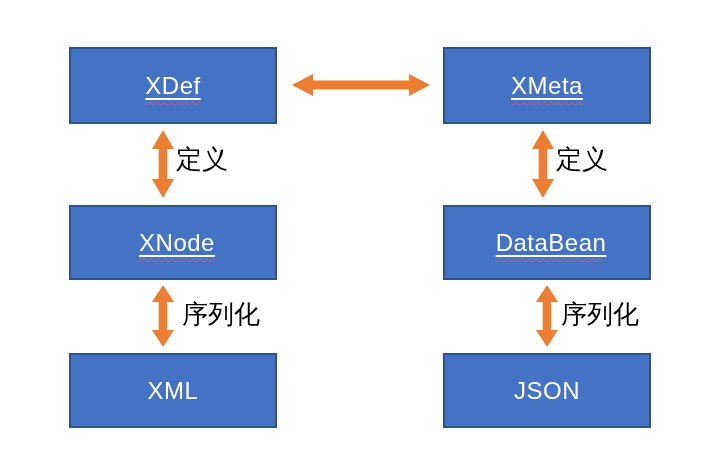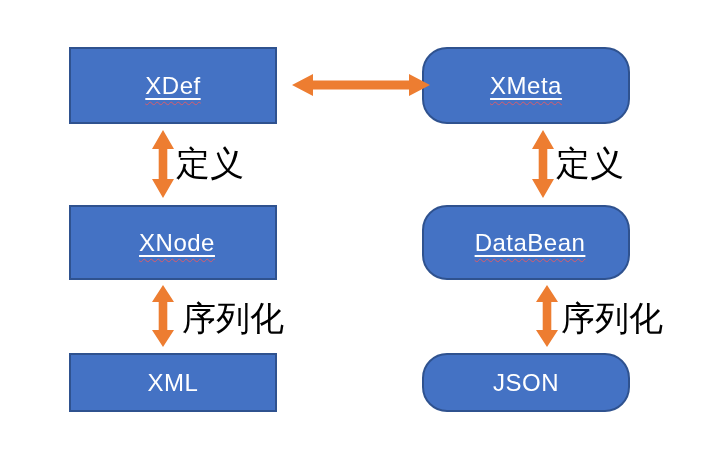--- a/index.html
+++ b/index.html
@@ -28,44 +28,44 @@
     background: var(--box-fill);
     border: 2px solid var(--box-border);
     display: flex;
     align-items: center;
     justify-content: center;
     color: var(--box-text);
     font-size: 24px;
     letter-spacing: 0.5px;
   }
   .col-left  { left: 69px; }
-  .col-right { left: 422px; border-radius: 25px; }
+  .col-right { left: 443px; }
   .row-1 { top: 47px;  height: 77px; }
   .row-2 { top: 205px; height: 75px; padding-left: 8px; }
-  .row-3 { top: 353px; height: 59px; }
+  .row-3 { top: 353px; height: 75px; }
   
   .spell {
     text-decoration-line: underline;
     text-decoration-style: wavy;
     text-decoration-color: var(--spell);
     text-decoration-thickness: 1px;
     text-underline-offset: 7px;
   }
   .linkish {
     text-decoration-line: underline;
     text-decoration-style: solid;
     text-decoration-color: var(--box-text);
     text-decoration-thickness: 1.5px;
     text-underline-offset: 4px;
   }
   .arrow-svg { position: absolute; display: block; }
   .edge-label {
     position: absolute;
     color: var(--label-text);
-    font-size: 34px;
+    font-size: 26px;
     line-height: 1.1;
     white-space: nowrap;
   }
   .watermark {
     position: absolute;
     left: 537px;
     top: 432px;
     color: var(--watermark);
     font-size: 20px;
     letter-spacing: 0.5px;

